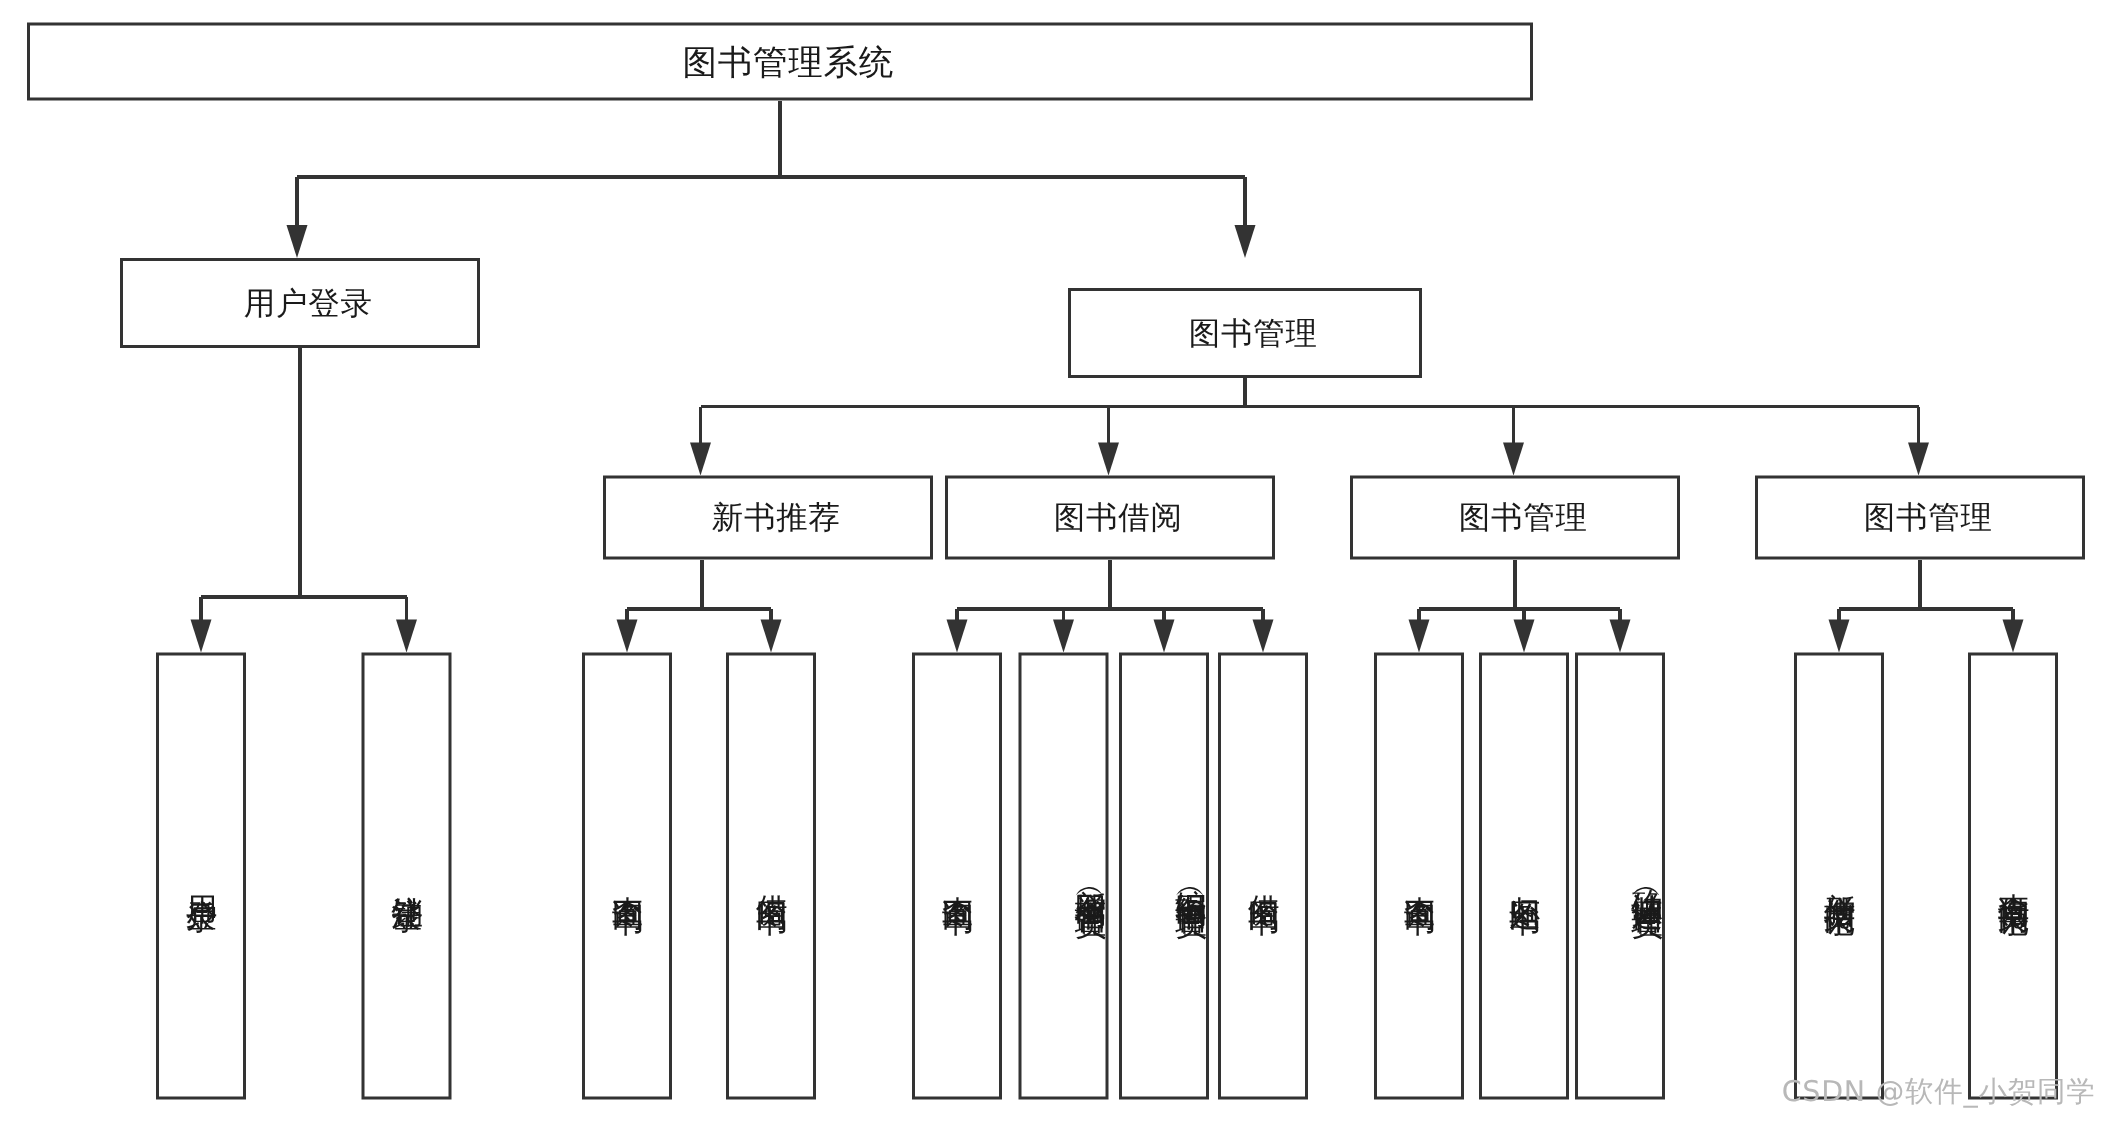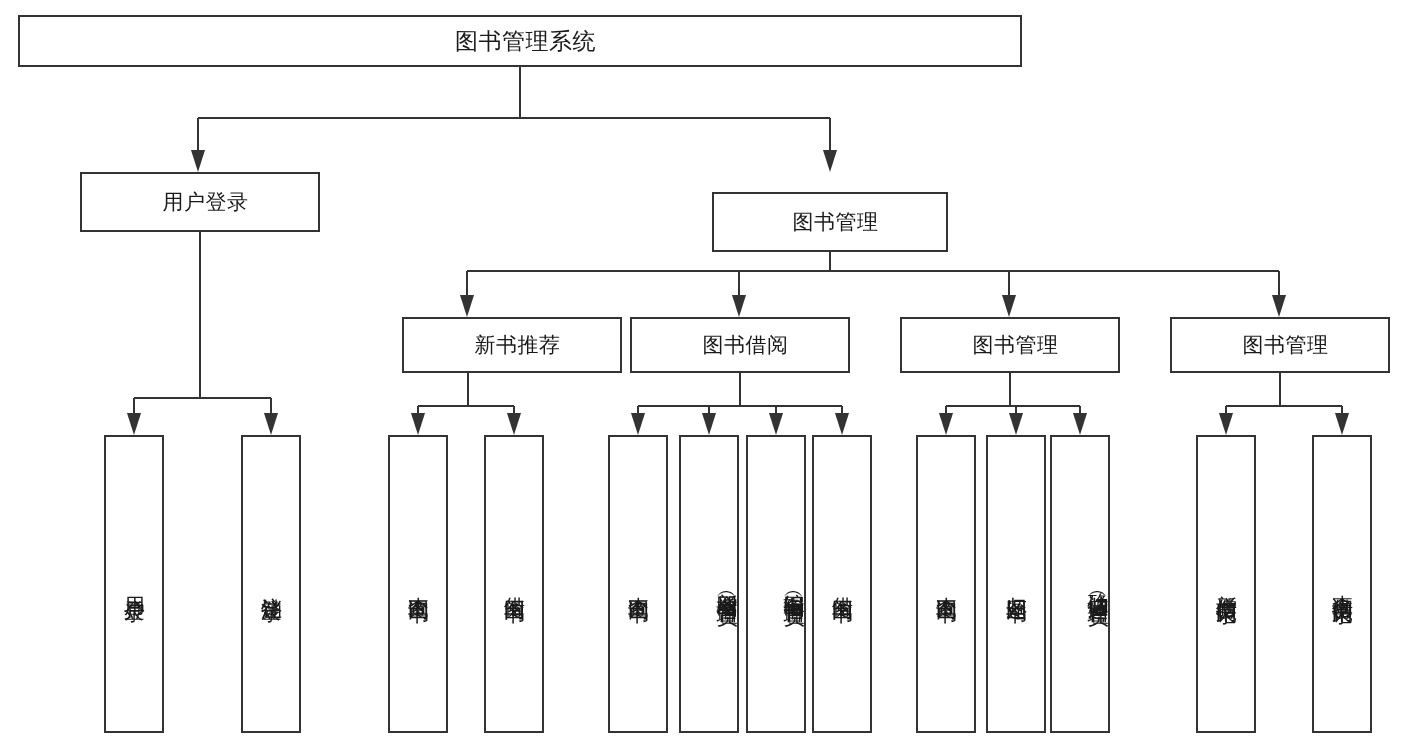--- a/index.html
+++ b/index.html
@@ -183,13 +183,14 @@
       <div class="node-box" style="left: 1050px; top: 435px; width: 60px; height: 298px;">
         <div class="node-label-v top-align">确认归还（管理员）</div>
       </div>
       <div class="node-box" style="left: 1196px; top: 435px; width: 60px; height: 298px;">
         <div class="node-label-v">新增借阅记录</div>
       </div>
       <div class="node-box" style="left: 1312px; top: 435px; width: 60px; height: 298px;">
         <div class="node-label-v">查询借阅记录</div>
       </div>
     </div>
+  <div class="watermark">CSDN @软件_小贺同学</div>
 </div>
 
 </body></html>

